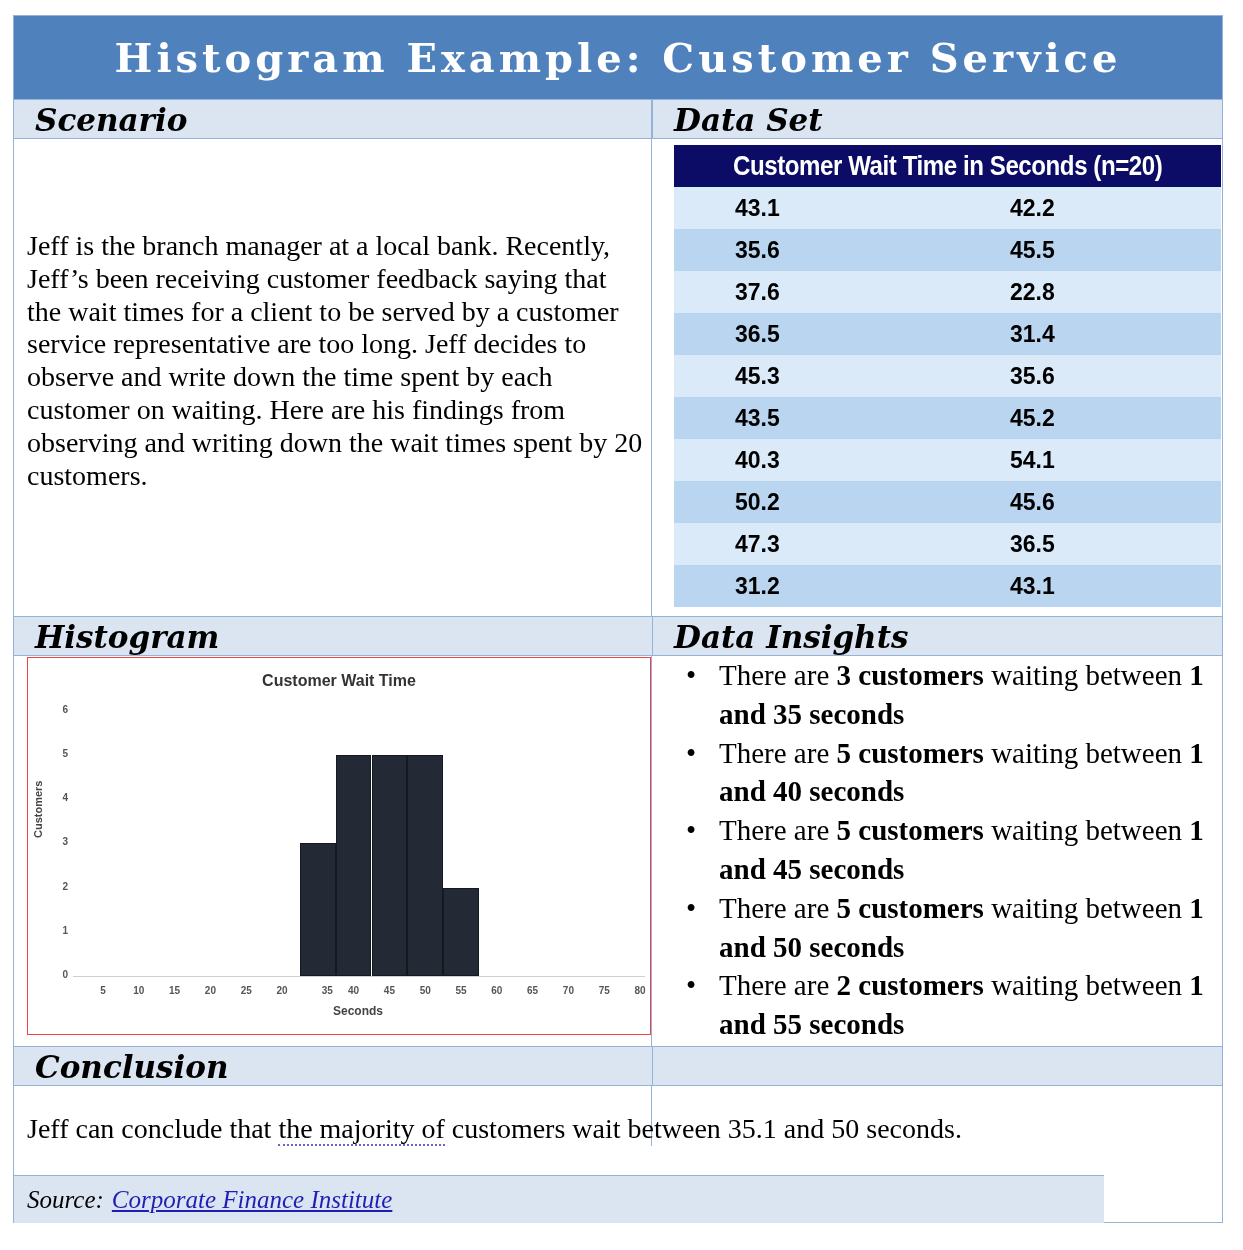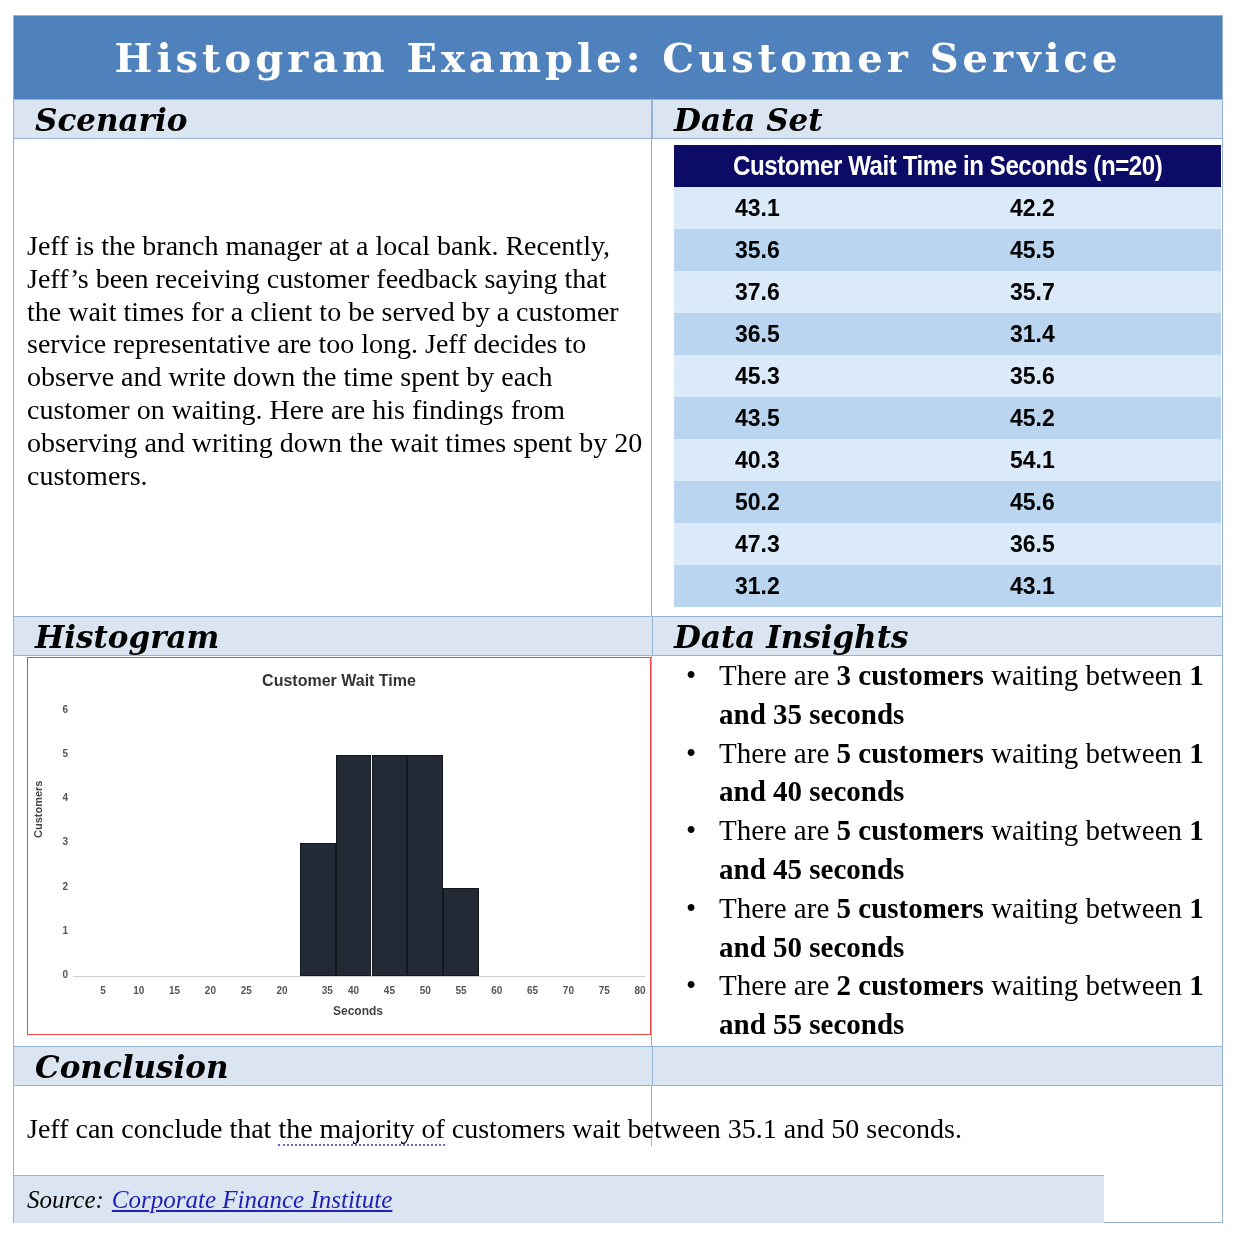--- a/index.html
+++ b/index.html
@@ -85,21 +85,21 @@
         <div class="ds-row">
           <span class="c1">43.1</span>
           <span class="c2">42.2</span>
         </div>
         <div class="ds-row">
           <span class="c1">35.6</span>
           <span class="c2">45.5</span>
         </div>
         <div class="ds-row">
           <span class="c1">37.6</span>
-          <span class="c2">35.7</span>
+          <span class="c2">22.8</span>
         </div>
         <div class="ds-row">
           <span class="c1">36.5</span>
           <span class="c2">31.4</span>
         </div>
         <div class="ds-row">
           <span class="c1">45.3</span>
           <span class="c2">35.6</span>
         </div>
         <div class="ds-row">

